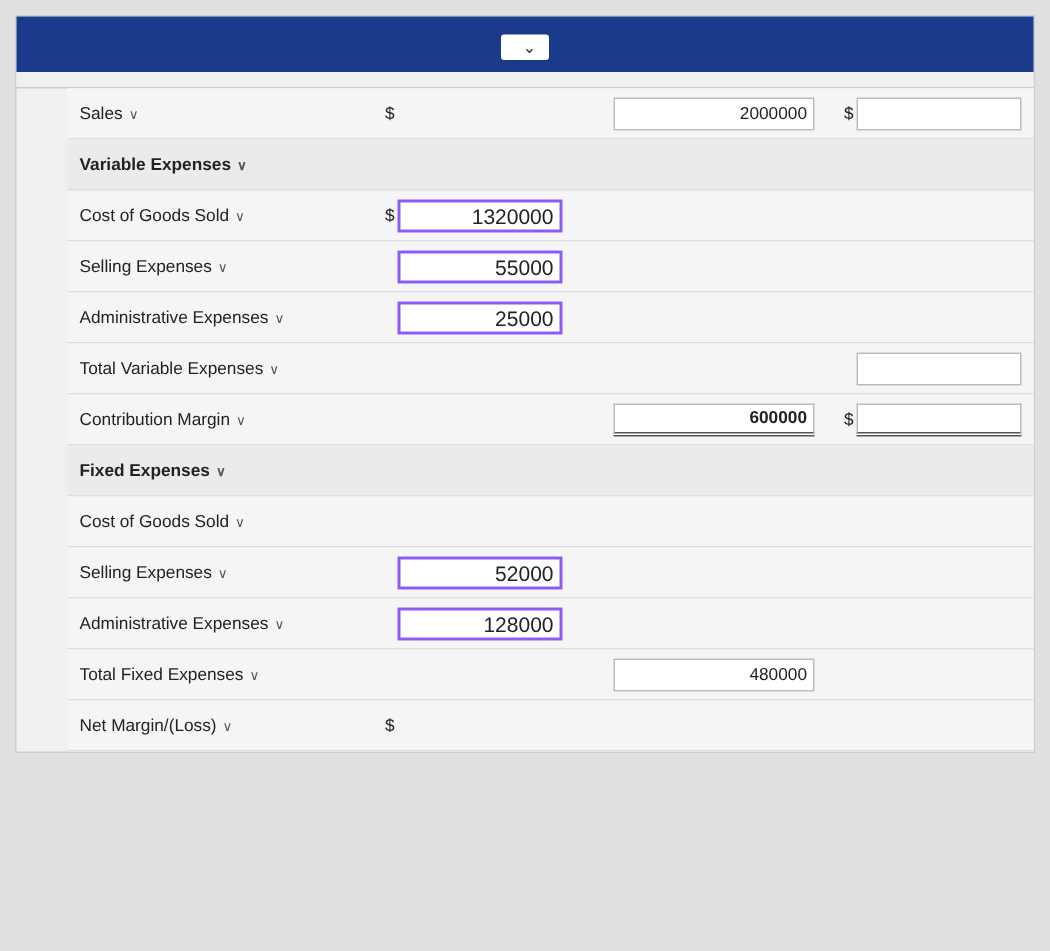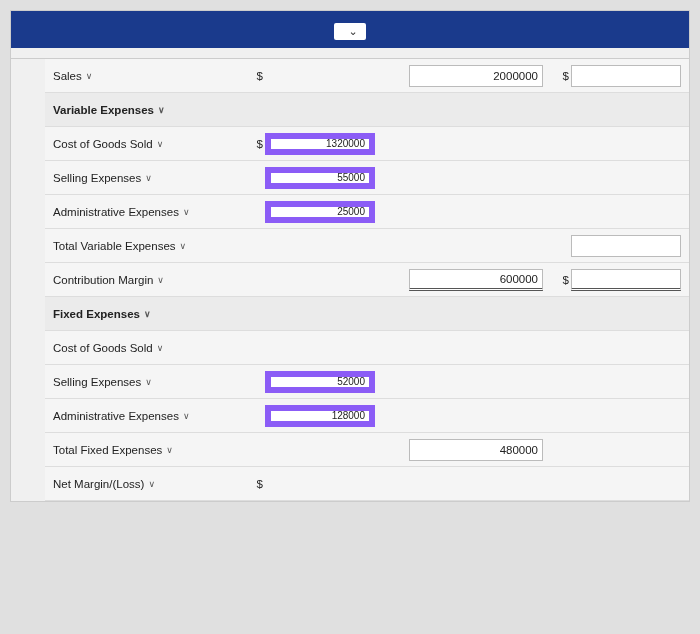--- a/index.html
+++ b/index.html
@@ -90,25 +90,25 @@
       width: 20px;
       text-align: right;
       font-size: 11.5px;
       color: #222;
       padding-right: 2px;
       flex-shrink: 0;
     }
     .input-box {
       width: 110px;
       height: 22px;
-      border: 6px solid #8b5cf6;
+      border: 2px solid #8b5cf6;
       background: white;
       text-align: right;
       padding-right: 4px;
-      font-size: 10px;
+      font-size: 14px;
       color: #222;
       display: flex;
       align-items: center;
       justify-content: flex-end;
       flex-shrink: 0;
     }
     .total-box {
       width: 134px;
       height: 22px;
       border: 1px solid #bbb;
@@ -141,20 +141,21 @@
       width: 20px;
       text-align: right;
       font-size: 11.5px;
       color: #222;
       padding-right: 2px;
       margin-left: 8px;
       flex-shrink: 0;
     }
     .double-underline {
       border-bottom: 3px double #555;
+      font-weight: bold;
     }
   </style>
 </head>
 <body>
 
 <div class="container">
 
   <div class="header">
     <div class="header-title"></div>
     <div class="header-subtitle"></div>

